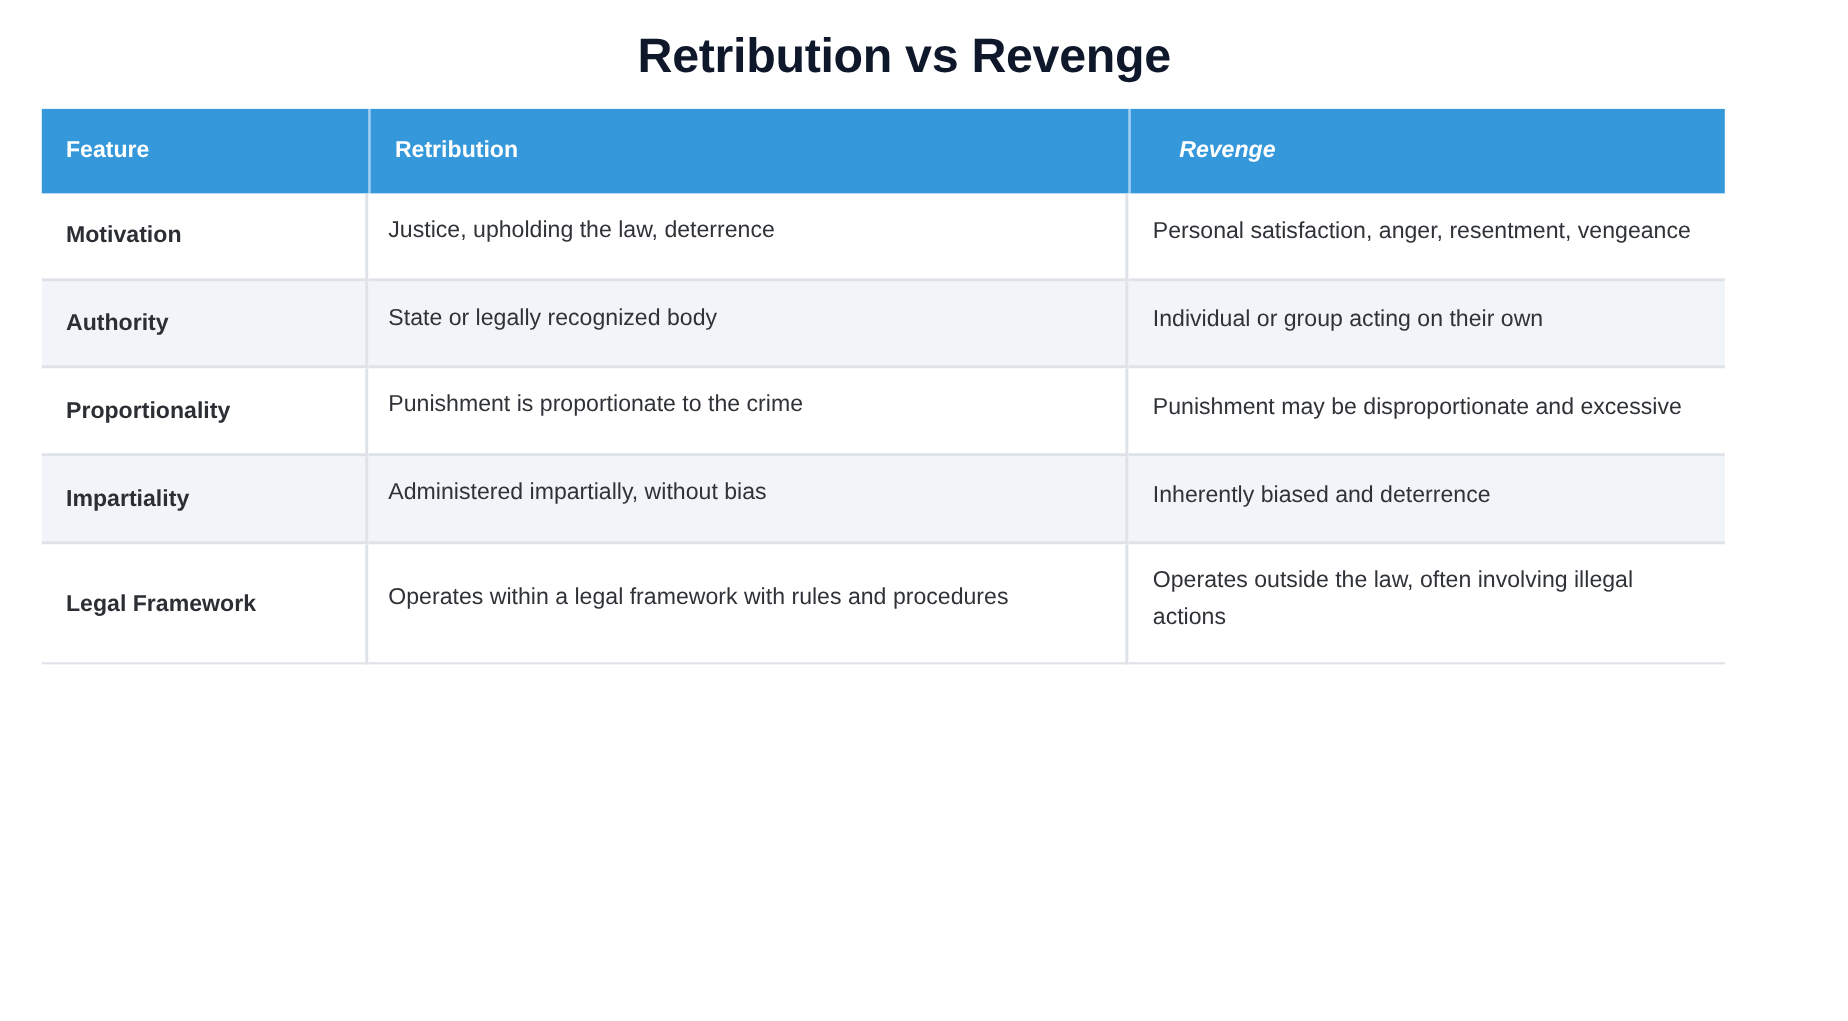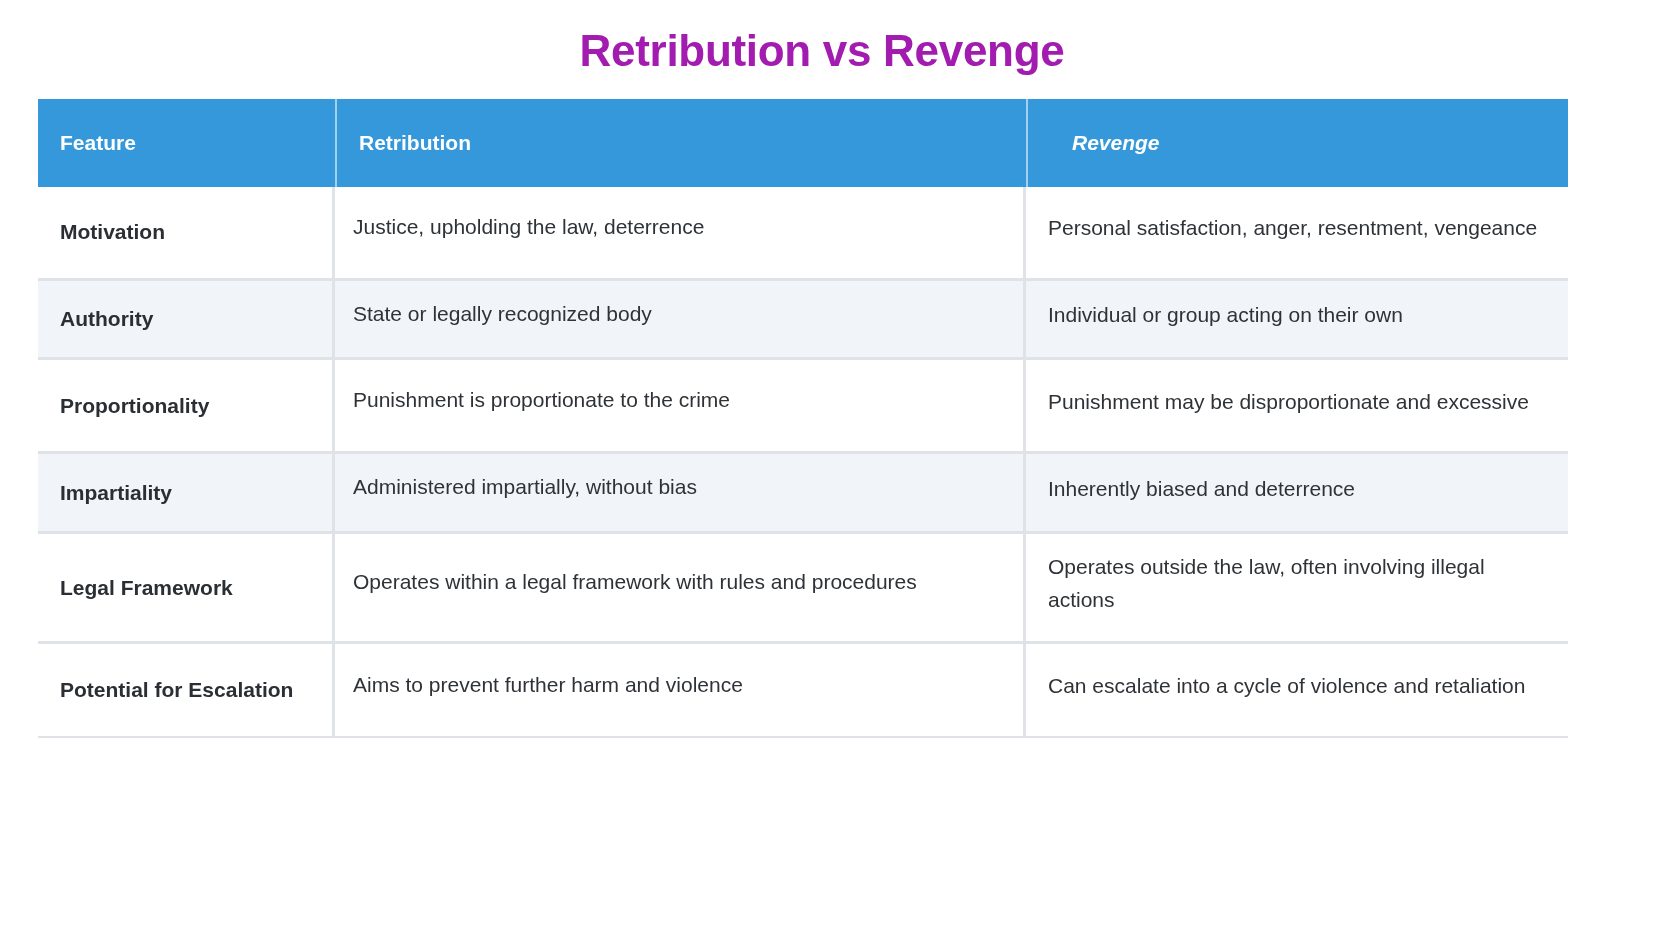--- a/index.html
+++ b/index.html
@@ -18,21 +18,21 @@
     height: 928px;
     position: relative;
     overflow: hidden;
     background: #ffffff;
   }
 
   .title {
     text-align: center;
     font-size: 44px;
     font-weight: bold;
-    color: #a21caf;
+    color: #0f172a;
     letter-spacing: -0.3px;
     padding-top: 26px;
     padding-bottom: 0;
     margin: 0 0 0 0;
     line-height: 1.15;
     width: 1568px;
     margin-left: 38px;
   }
 
   .table-wrap {
@@ -51,21 +51,21 @@
   table.cmp col.c1 { width: 297px; }
   table.cmp col.c2 { width: 691px; }
   table.cmp col.c3 { width: 542px; }
 
   thead th {
     background: #3498db;
     color: #ffffff;
     font-size: 21px;
     font-weight: bold;
     text-align: left;
-    height: 88px;
+    height: 77px;
     vertical-align: middle;
     padding: 0 0 0 22px;
     border: none;
   }
   thead th.h2 { border-left: 2px solid rgba(255,255,255,0.55); }
   thead th.h3 { border-left: 2px solid rgba(255,255,255,0.55); padding-left: 44px; font-style: italic; }
 
   tbody td {
     font-size: 21px;
     color: #2f3337;
@@ -88,21 +88,21 @@
 
   td.colb {
     padding: 16px 26px 27px 18px;
     border-right: 3px solid #dfe3e8;
   }
 
   td.colc {
     padding: 16px 24px 24px 22px;
   }
 
-  tbody tr.tall td { height: 94px; }
+  tbody tr.tall td { height: 80px; }
   tbody tr.short td { height: 66px; }
 </style>
 </head>
 <body>
 
 <div class="page">
 
   <h1 class="title">Retribution vs Revenge</h1>
 
   <div class="table-wrap">
@@ -138,22 +138,17 @@
           <tr class="even short">
             <td class="feature">Impartiality</td>
             <td class="colb">Administered impartially, without bias</td>
             <td class="colc">Inherently biased and deterrence</td>
           </tr>
           <tr class="odd tall">
             <td class="feature">Legal Framework</td>
             <td class="colb">Operates within a legal framework with rules and procedures</td>
             <td class="colc">Operates outside the law, often involving illegal actions</td>
           </tr>
-          <tr class="odd tall">
-            <td class="feature">Potential for Escalation</td>
-            <td class="colb">Aims to prevent further harm and violence</td>
-            <td class="colc">Can escalate into a cycle of violence and retaliation</td>
-          </tr>
         </tbody>
     </table>
   </div>
 
 </div>
 
 </body></html>

